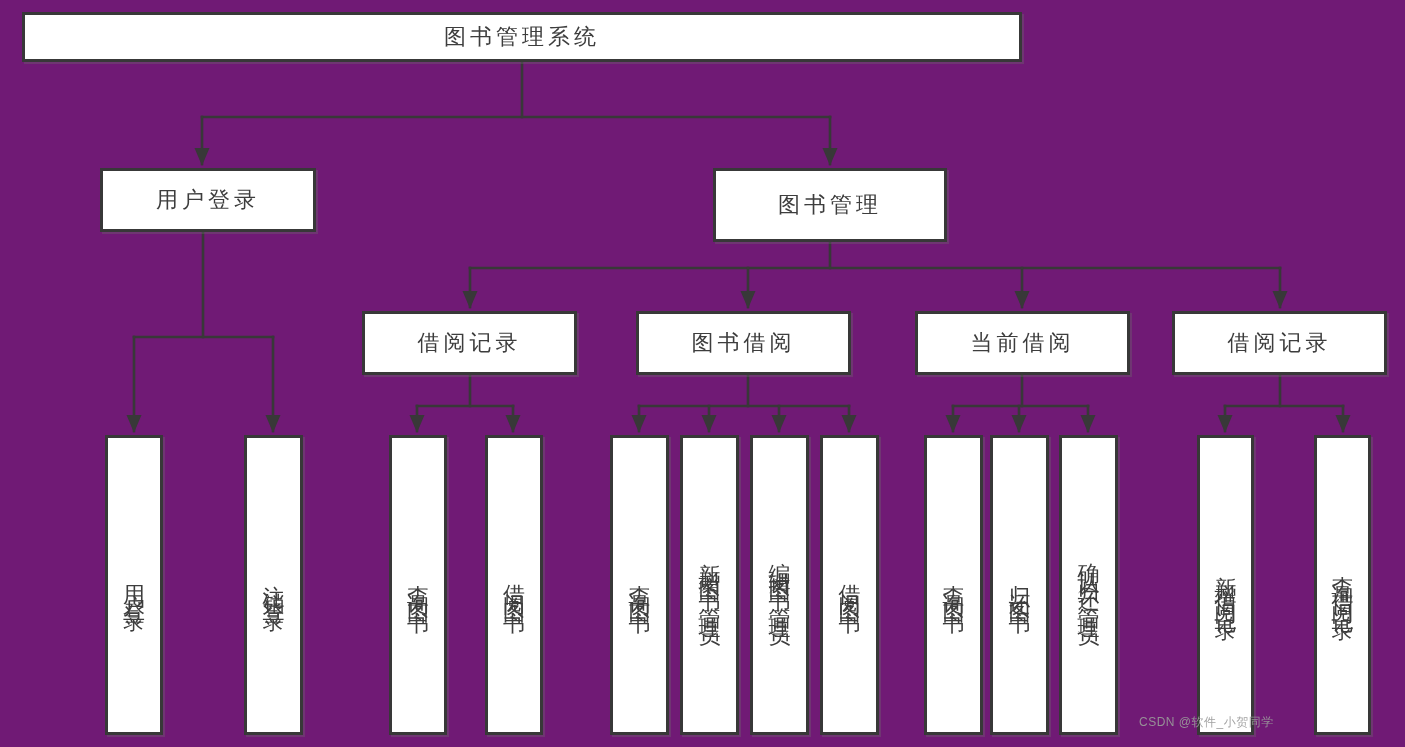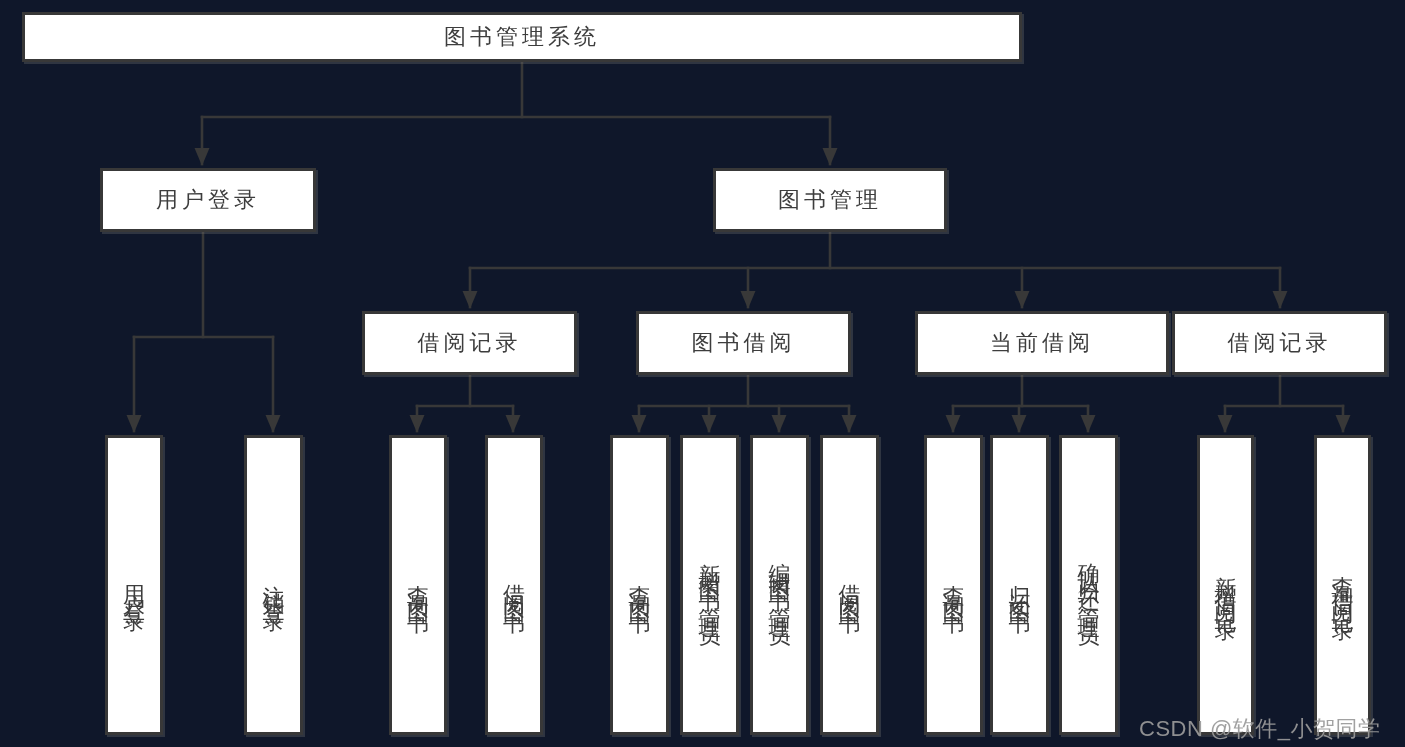--- a/index.html
+++ b/index.html
@@ -1,33 +1,33 @@
 <!DOCTYPE html>
 <html><head>
 <meta charset="utf-8">
 <style>
   html,body{margin:0;padding:0;background:#ffffff;}
   .canvas{
-    position:relative;width:1405px;height:747px;background:#0f172a;overflow:hidden;
+    position:relative;width:1405px;height:747px;background:#701a75;overflow:hidden;
     font-family:"Liberation Sans","DejaVu Sans",sans-serif;color:#3d3d3d;
   }
   .box{
     position:absolute;background:#ffffff;border:3px solid #383838;box-sizing:border-box;
     display:flex;align-items:center;justify-content:center;z-index:2;
     box-shadow:2px 2px 0 rgba(110,110,110,0.35);
   }
   .hbox .lbl{font-size:22px;letter-spacing:4px;white-space:nowrap;}
   .vbox{
     writing-mode:vertical-rl;text-orientation:mixed;
   }
   .vbox .lbl{font-size:22px;letter-spacing:9px;line-height:1;}
   svg.wires{position:absolute;left:0;top:0;z-index:1;}
   .watermark{
     position:absolute;left:1139px;top:714px;z-index:5;
-    font-size:22px;color:#9a9a9a;opacity:0.92;white-space:nowrap;letter-spacing:0.5px;
+    font-size:12px;color:#9a9a9a;opacity:0.92;white-space:nowrap;letter-spacing:0.5px;
   }
 </style>
 </head>
 <body>
 
 <div class="canvas">
 
   <svg class="wires" width="1405" height="747" viewBox="0 0 1405 747">
     <defs>
       <marker id="arw" viewBox="0 0 10 10" refX="9" refY="5" markerWidth="7" markerHeight="7" orient="auto">
@@ -92,31 +92,31 @@
     </g>
   </svg>
 
   <div class="box hbox" style="left:22px;top:12px;width:1000px;height:50px">
     <span class="lbl">图书管理系统</span>
   </div>
 
   <div class="box hbox" style="left:100px;top:168px;width:216px;height:64px">
     <span class="lbl">用户登录</span>
   </div>
-  <div class="box hbox" style="left:713px;top:168px;width:234px;height:64px">
+  <div class="box hbox" style="left:713px;top:168px;width:234px;height:74px">
     <span class="lbl">图书管理</span>
   </div>
 
   <div class="box hbox" style="left:362px;top:311px;width:215px;height:64px">
     <span class="lbl">借阅记录</span>
   </div>
   <div class="box hbox" style="left:636px;top:311px;width:215px;height:64px">
     <span class="lbl">图书借阅</span>
   </div>
-  <div class="box hbox" style="left:915px;top:311px;width:254px;height:64px">
+  <div class="box hbox" style="left:915px;top:311px;width:215px;height:64px">
     <span class="lbl">当前借阅</span>
   </div>
   <div class="box hbox" style="left:1172px;top:311px;width:215px;height:64px">
     <span class="lbl">借阅记录</span>
   </div>
 
   <div class="box vbox" style="left:105px;top:435px;width:58px;height:300px">
     <span class="lbl">用户登录</span>
   </div>
   <div class="box vbox" style="left:244px;top:435px;width:59px;height:300px">

